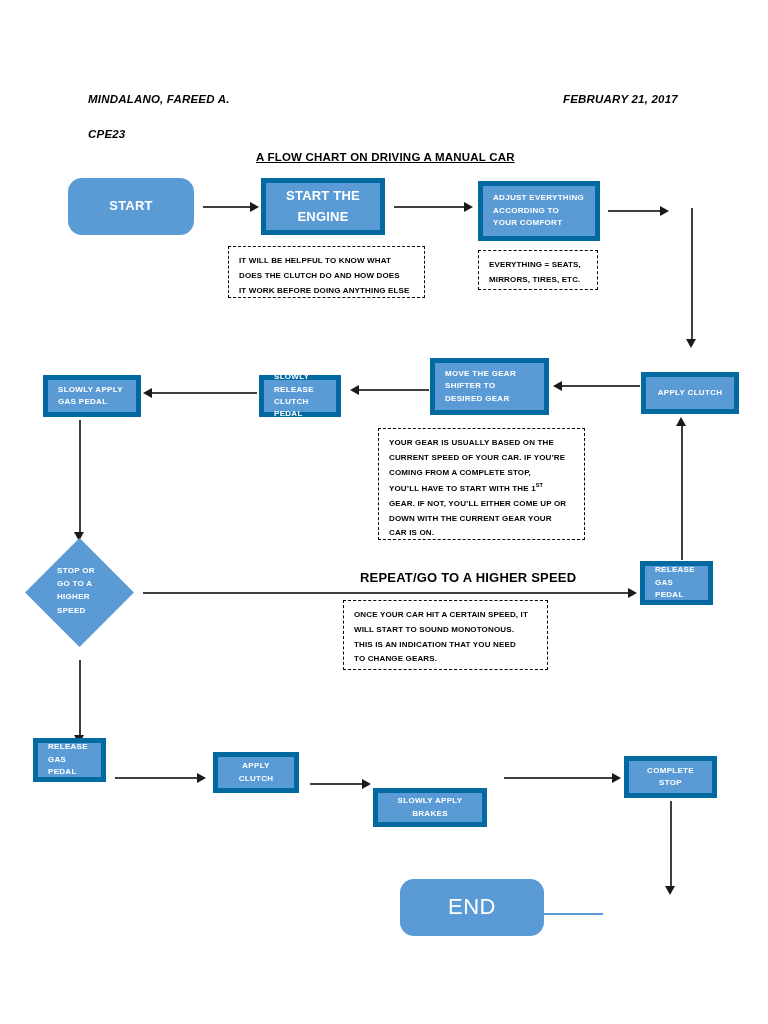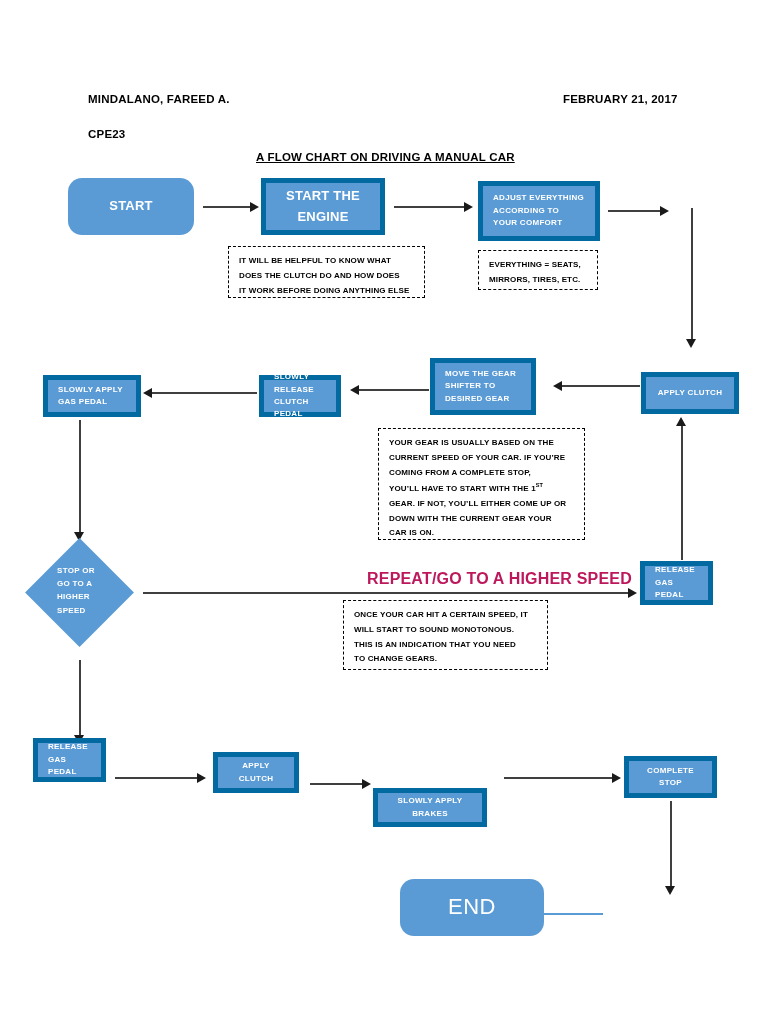--- a/index.html
+++ b/index.html
@@ -20,20 +20,21 @@
   }
 
   
   .hdr {
     position: absolute;
     font-weight: bold;
     font-size: 11.5px;
     letter-spacing: 0.2px;
     color: #000000;
     white-space: nowrap;
+    font-style: italic;
   }
   #hdr-name  { left: 88px;  top: 93px; }
   #hdr-date  { left: 563px; top: 93px; }
   #hdr-class { left: 88px;  top: 128px; }
 
   #chart-title {
     position: absolute;
     left: 256px;
     top: 151px;
     font-weight: bold;
@@ -134,25 +135,24 @@
     border-right: 5.5px solid transparent;
     border-bottom: 9px solid #1a1a1a;
   }
   
   .line-h.blue { background: #5b9bd5; }
   .arrow.left.blue { border-right-color: #5b9bd5; }
 
   .edge-label {
     position: absolute;
     font-weight: bold;
-    font-size: 16px;
+    font-size: 13px;
     letter-spacing: 0.2px;
-    color: #be185d;
+    color: #000000;
     white-space: nowrap;
-    margin-left: 7px;
   }
 </style>
 </head>
 <body>
 
 <div id="page">
 
   <div class="hdr" id="hdr-name">MINDALANO, FAREED A.</div>
   <div class="hdr" id="hdr-date">FEBRUARY 21, 2017</div>
   <div class="hdr" id="hdr-class">CPE23</div>
@@ -195,21 +195,21 @@
     <div>IT WORK BEFORE DOING ANYTHING ELSE</div>
   </div>
 
   <div class="node small center" style="left:641px; top:372px; width:98px; height:42px;">
     <span>APPLY CLUTCH</span>
   </div>
 
   <div class="line-h" style="left:562px; top:385px; width:78px;"></div>
   <div class="arrow left" style="left:553px; top:381px;"></div>
 
-  <div class="node small lead" style="left:430px; top:358px; width:106px; height:57px;">
+  <div class="node small lead" style="left:430px; top:358px; width:119px; height:57px;">
     <span>MOVE THE GEAR</span>
     <span>SHIFTER TO</span>
     <span>DESIRED GEAR</span>
   </div>
 
   <div class="line-h" style="left:359px; top:389px; width:70px;"></div>
   <div class="arrow left" style="left:350px; top:385px;"></div>
 
   <div class="node small lead" style="left:259px; top:375px; width:82px; height:42px;">
     <span>SLOWLY RELEASE</span>

